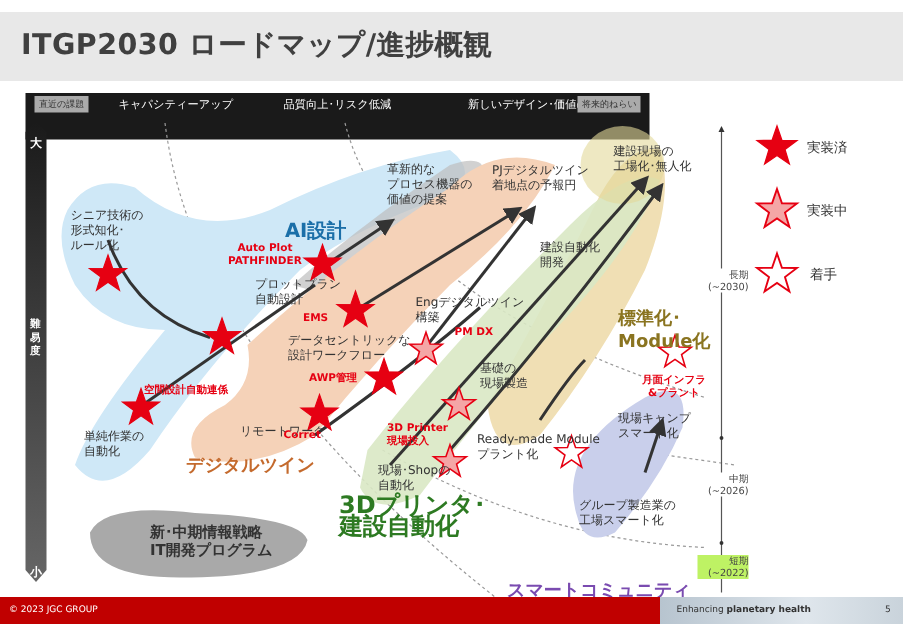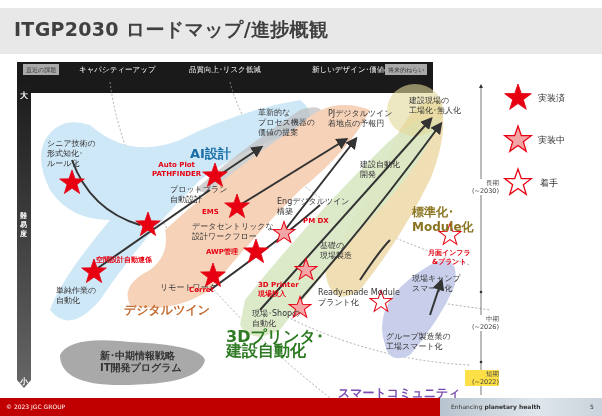--- a/index.html
+++ b/index.html
@@ -111,21 +111,21 @@
     <polygon transform="translate(518,183) scale(1.4)" points="0,-10 2.35,-3.2 9.5,-3.1 3.8,1.2 5.9,8.1 0,4 -5.9,8.1 -3.8,1.2 -9.5,-3.1 -2.35,-3.2"></polygon>
   </g>
 </svg>
 
 <div class="v-axis-text" style="left:20px;top:90px;">大</div>
 <div class="v-axis-text" style="left:20px;top:212px;width:8px;font-size:7px;line-height:9px;word-break:break-all;">難易度</div>
 <div class="v-axis-text" style="left:20px;top:376px;">小</div>
 
 <div class="axis-lbl" style="left:465px;top:179px;width:34px;background:#fff;"><span>長期</span><br><span>(~2030)</span></div>
 <div class="axis-lbl" style="left:465px;top:315px;width:34px;background:#fff;"><span>中期</span><br><span>(~2026)</span></div>
-<div class="axis-lbl" style="left:465px;top:370px;width:34px;background:#fde047;"><span>短期</span><br><span>(~2022)</span></div>
+<div class="axis-lbl" style="left:465px;top:370px;width:34px;background:#bef264;"><span>短期</span><br><span>(~2022)</span></div>
 
 <div class="legend-label" style="left:538px;top:92px;">実装済</div>
 <div class="legend-label" style="left:538px;top:134px;">実装中</div>
 <div class="legend-label" style="left:540px;top:177px;">着手</div>
 
 <div class="lbl" style="left:47px;top:139px;">シニア技術の
 形式知化･
 ルール化</div>
 <div class="lbl" style="left:56px;top:286px;">単純作業の
 自動化</div>

